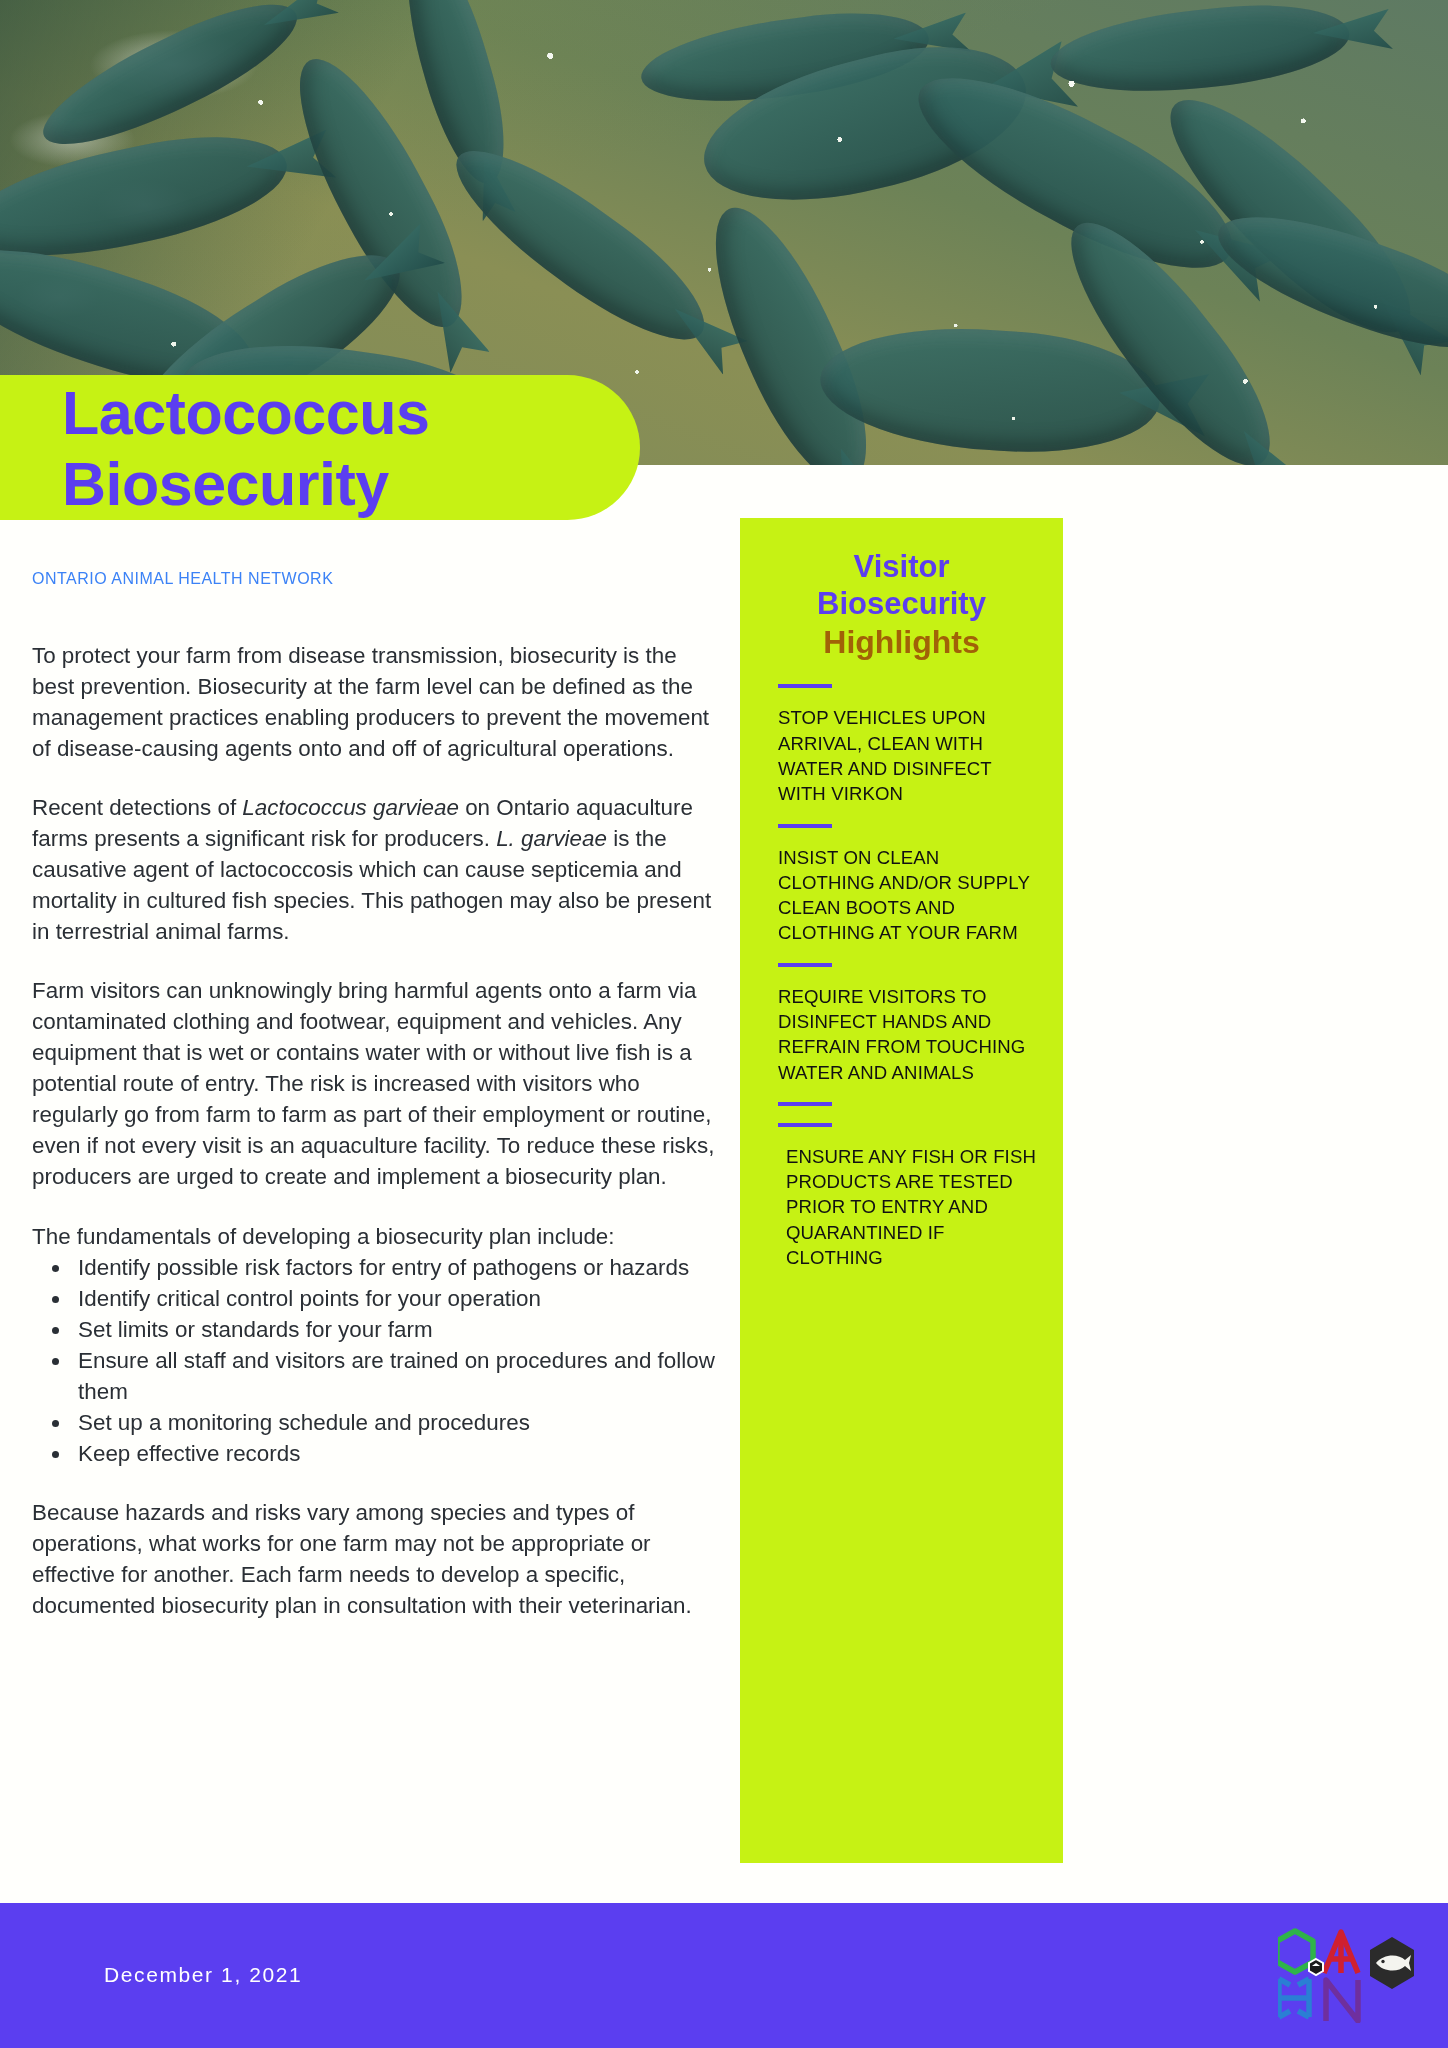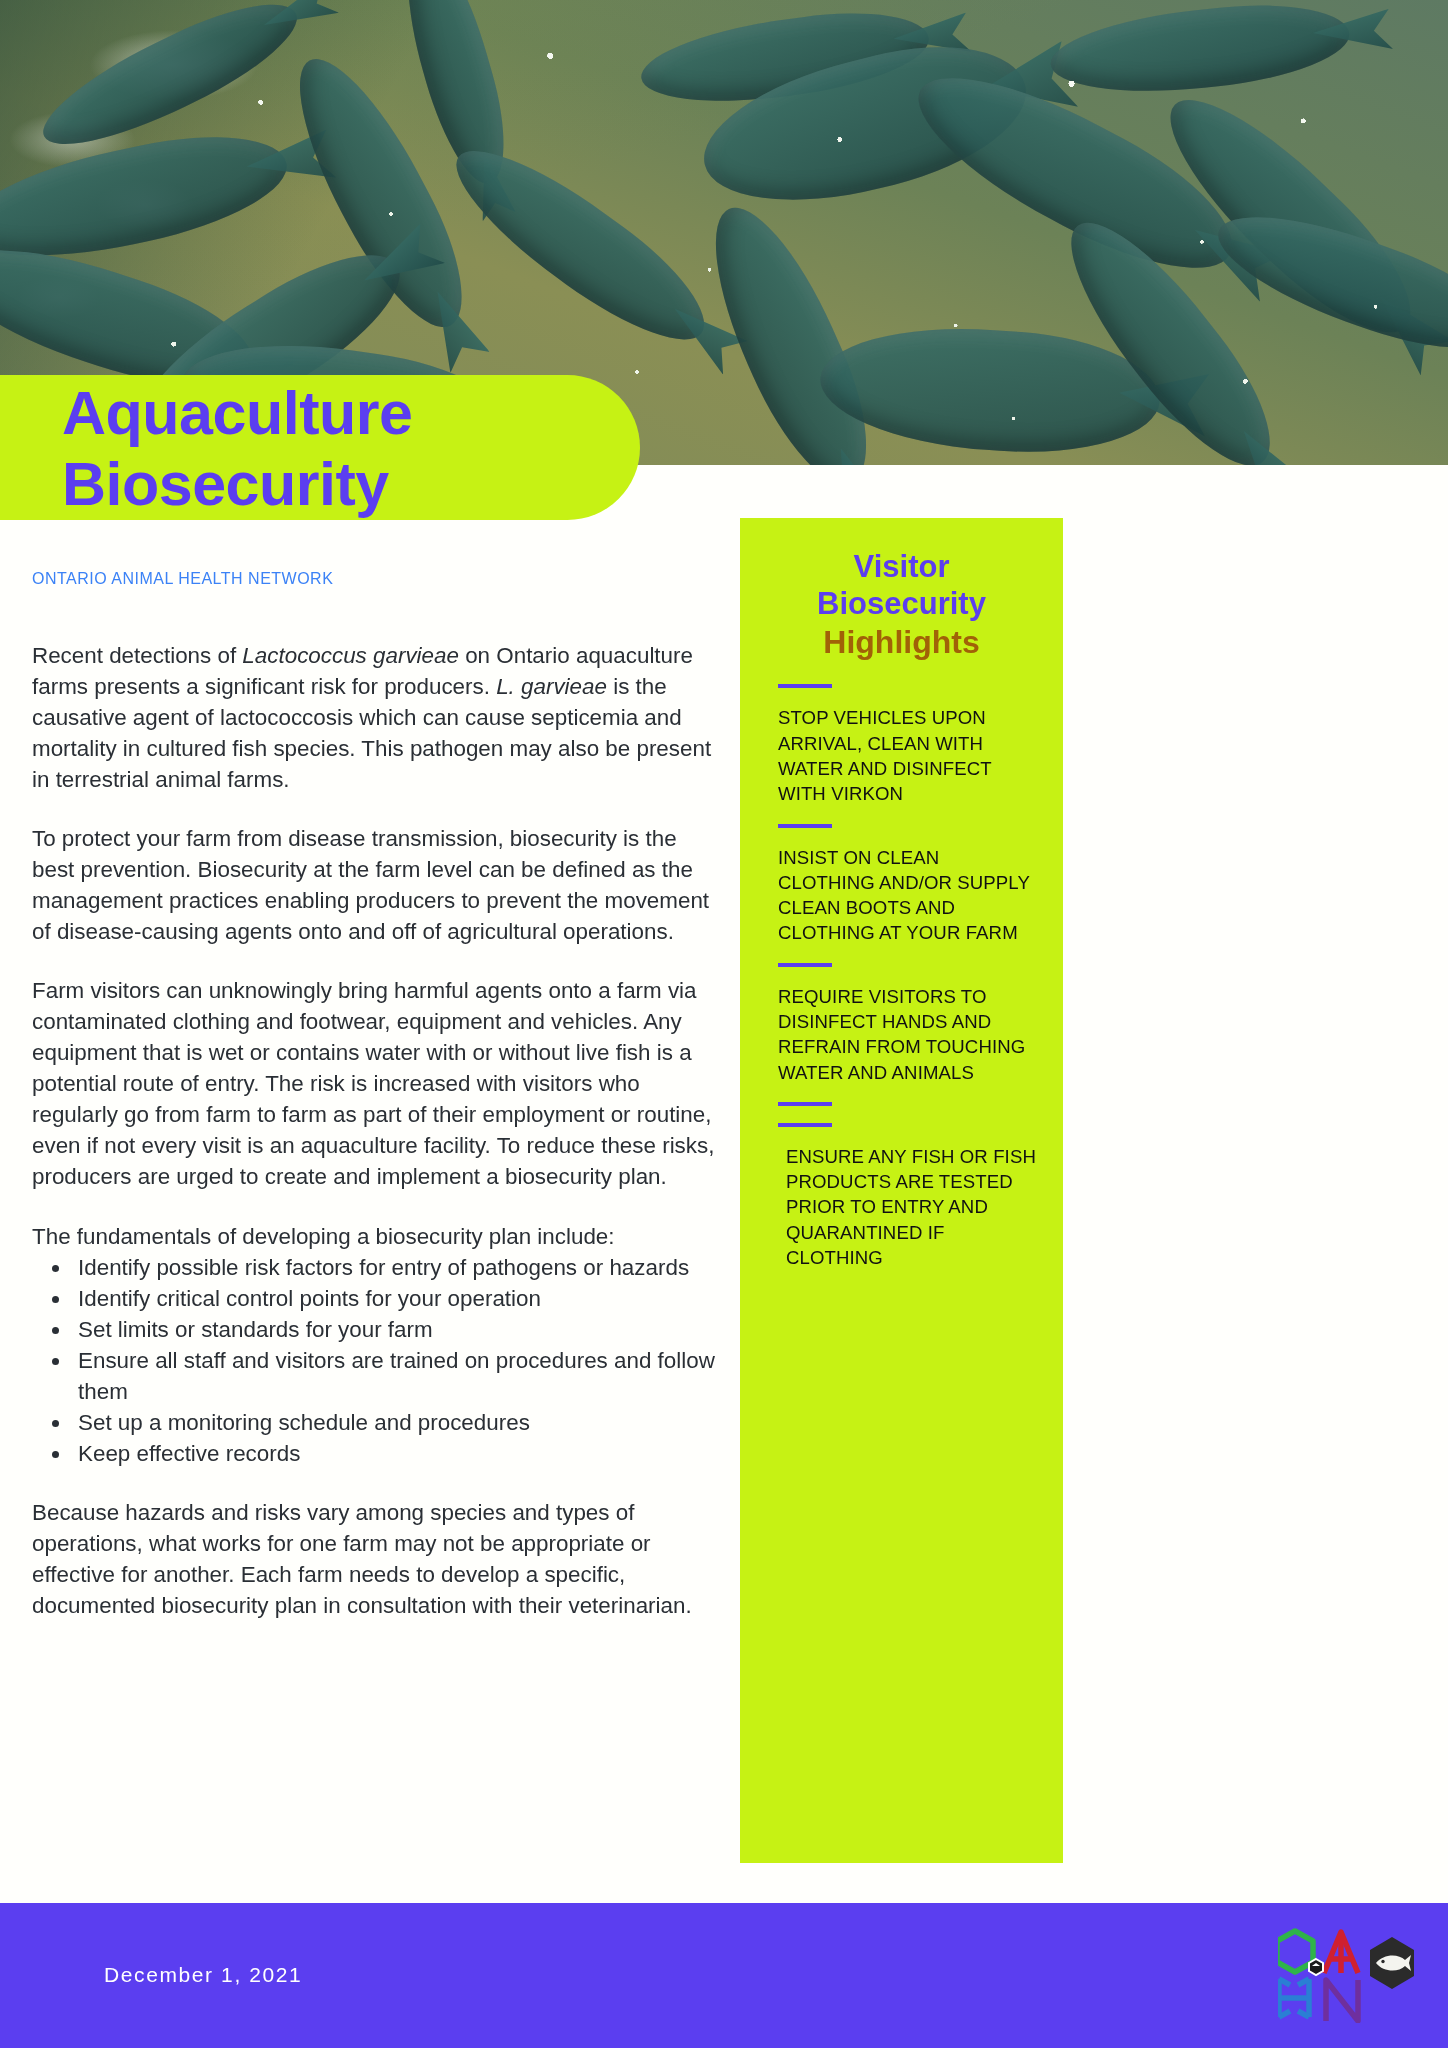--- a/index.html
+++ b/index.html
@@ -228,32 +228,32 @@
   <div class="fish" style="left:180px; top:350px; width:330px; height:110px; transform:rotate(8deg);"></div>
   <div class="fish" style="left:640px; top:300px; width:300px; height:92px; transform:rotate(66deg);"></div>
   <div class="fish" style="left:820px; top:330px; width:340px; height:120px; transform:rotate(4deg);"></div>
   <div class="fish" style="left:1020px; top:300px; width:300px; height:88px; transform:rotate(52deg);"></div>
 
   <div class="bubbles"></div>
 </div>
 
 <div class="title-banner"></div>
 <div class="title-text">
-  <span class="t-line">Aquaculture</span>
+  <span class="t-line">Lactococcus</span>
   <span class="t-line">Biosecurity</span>
 </div>
 
 <div class="kicker">ONTARIO ANIMAL HEALTH NETWORK</div>
 
 <div class="body-col">
+  <p>To protect your farm from disease transmission, biosecurity is the best prevention. Biosecurity at the farm level can be defined as the management practices enabling producers to prevent the movement of disease-causing agents onto and off of agricultural operations.</p>
+
   <p>
     <span>Recent detections of </span><em>Lactococcus garvieae</em><span> on Ontario aquaculture farms presents a significant risk for producers. </span><em>L. garvieae</em><span> is the causative agent of lactococcosis which can cause septicemia and mortality in cultured fish species. This pathogen may also be present in terrestrial animal farms.</span>
   </p>
-
-  <p>To protect your farm from disease transmission, biosecurity is the best prevention. Biosecurity at the farm level can be defined as the management practices enabling producers to prevent the movement of disease-causing agents onto and off of agricultural operations.</p>
 
   <p>Farm visitors can unknowingly bring harmful agents onto a farm via contaminated clothing and footwear, equipment and vehicles. Any equipment that is wet or contains water with or without live fish is a potential route of entry. The risk is increased with visitors who regularly go from farm to farm as part of their employment or routine, even if not every visit is an aquaculture facility. To reduce these risks, producers are urged to create and implement a biosecurity plan.</p>
 
   <p class="tight">The fundamentals of developing a biosecurity plan include:</p>
   <ul>
     <li>Identify possible risk factors for entry of pathogens or hazards</li>
     <li>Identify critical control points for your operation</li>
     <li>Set limits or standards for your farm</li>
     <li>Ensure all staff and visitors are trained on procedures and follow them</li>
     <li>Set up a monitoring schedule and procedures</li>

